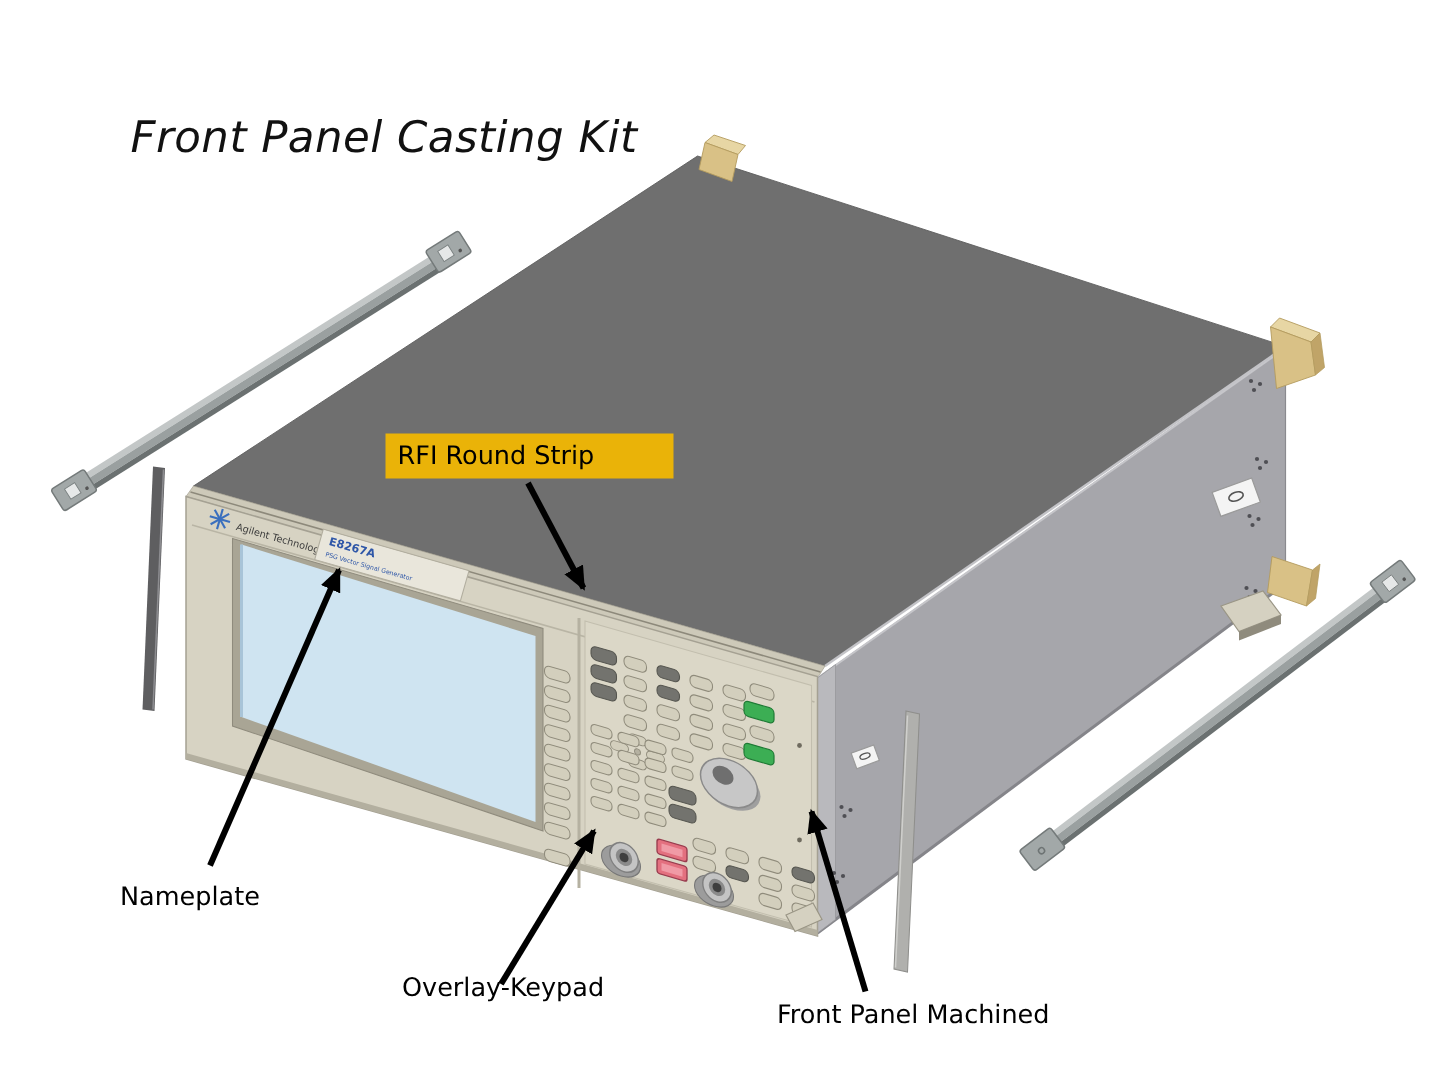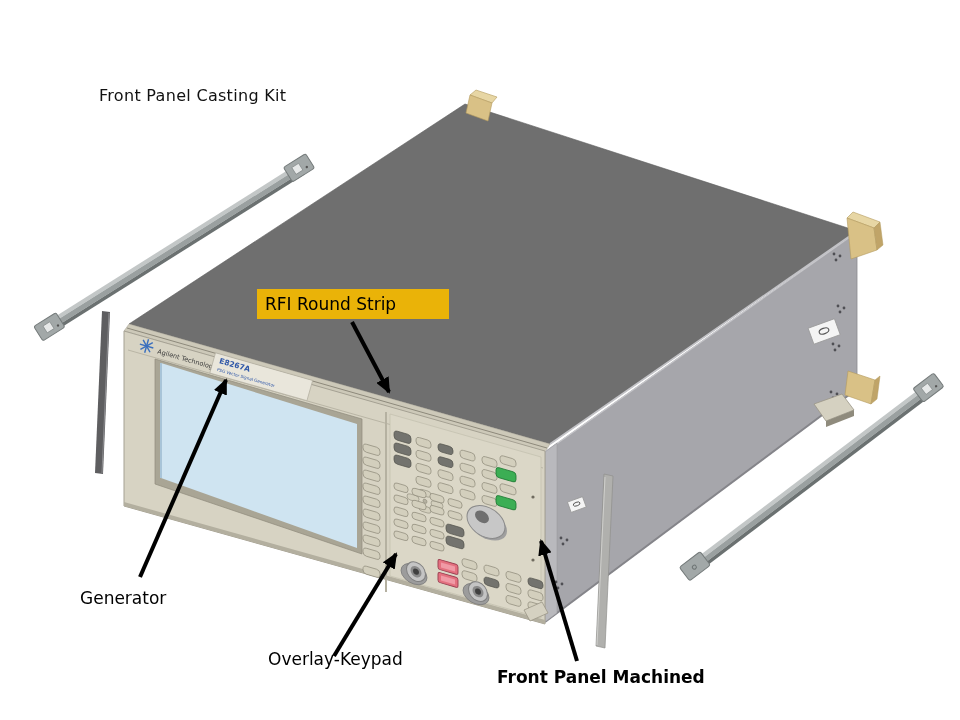--- a/index.html
+++ b/index.html
@@ -1,26 +1,26 @@
 <!DOCTYPE html>
 <html><head>
 <meta charset="utf-8">
 <style>
   html,body{margin:0;padding:0;background:#fff;}
   #slide{position:relative;width:960px;height:720px;background:#fff;overflow:hidden;
          font-family:"DejaVu Sans","Liberation Sans",sans-serif;}
   #scene{position:absolute;left:0;top:0;}
-  .title{position:absolute;left:83px;top:70px;font-size:16px;color:#111;font-weight:400;
-         letter-spacing:.3px;margin:16px;}
+  .title{position:absolute;left:83px;top:70px;font-size:29px;color:#111;font-weight:400;
+         letter-spacing:.3px;margin:4px;font-style:italic;}
   .callout{position:absolute;font-size:17px;color:#000;white-space:nowrap;}
   .callout.boxed{background:#eab308;width:184px;height:30px;line-height:30px;padding-left:8px;}
   #co-rfi{left:257px;top:289px;}
   #co-nameplate{left:80px;top:588px;}
   #co-overlay{left:268px;top:649px;}
-  #co-fpm{left:497px;top:667px;font-weight:bold;}
+  #co-fpm{left:518px;top:667px;}
 </style>
 </head>
 <body>
 
 <div id="slide">
 
 <svg id="scene" width="960" height="720" viewBox="0 0 960 720">
   <defs>
     <marker id="ah" markerUnits="userSpaceOnUse" markerWidth="17" markerHeight="14" refX="14" refY="7" orient="auto">
       <path d="M0,0 L16,7 L0,14 Z" fill="#000"></path>
@@ -269,17 +269,17 @@
     <line x1="352" y1="322" x2="389" y2="392"></line>
     <line x1="140" y1="577" x2="226" y2="380"></line>
     <line x1="334" y1="656" x2="396" y2="554"></line>
     <line x1="577" y1="661" x2="541" y2="541"></line>
   </g>
 </svg>
 
 <h1 class="title">Front Panel Casting Kit</h1>
 
 <div id="co-rfi" class="callout boxed">RFI Round Strip</div>
-<div id="co-nameplate" class="callout">Generator</div>
+<div id="co-nameplate" class="callout">Nameplate</div>
 <div id="co-overlay" class="callout">Overlay-Keypad</div>
 <div id="co-fpm" class="callout">Front Panel Machined</div>
 
 </div>
 
 </body></html>

